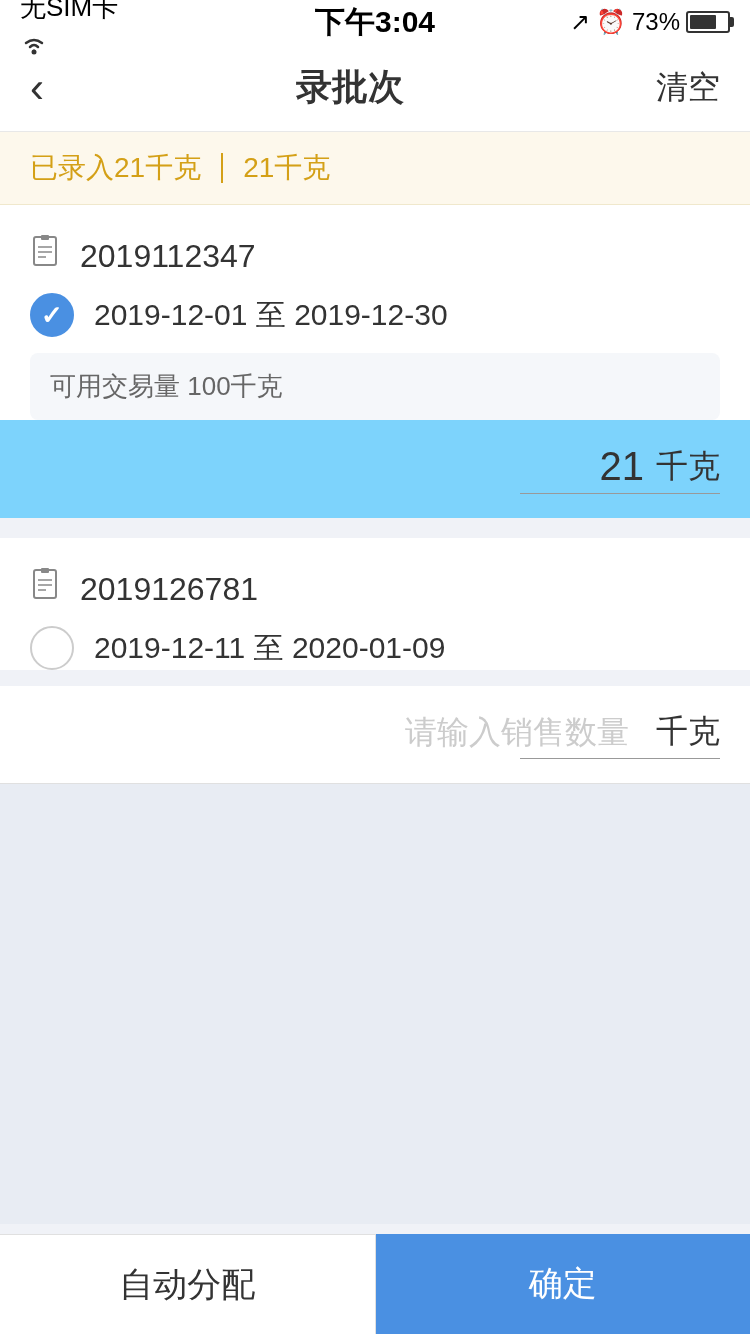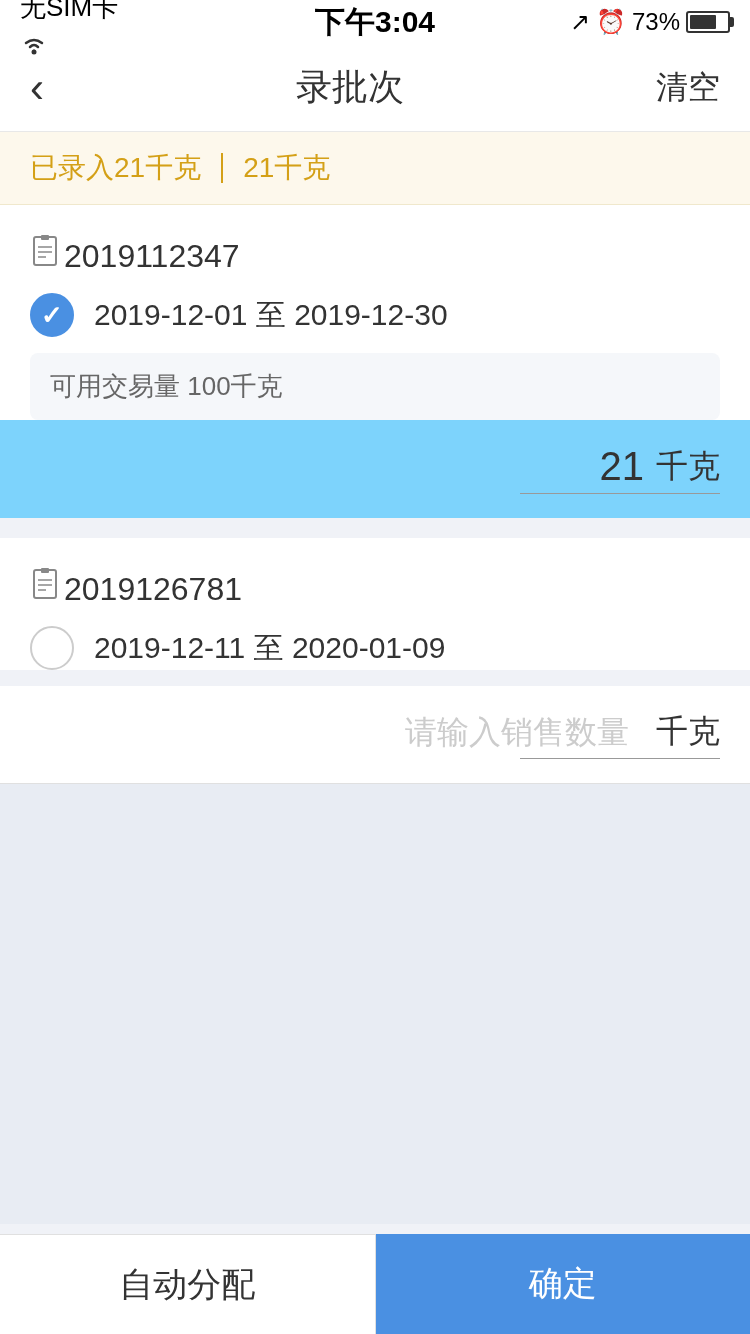--- a/index.html
+++ b/index.html
@@ -82,21 +82,21 @@
       padding: 0 30px;
       border-bottom: 1px solid #e8e8e8;
     }
     .nav-back {
       font-size: 36px;
       color: #333;
       cursor: pointer;
     }
     .nav-title {
       font-size: 36px;
-      font-weight: 400;
+      font-weight: 700;
       color: #333;
     }
     .nav-clear {
       font-size: 32px;
       color: #333;
       cursor: pointer;
     }
 
     
     .info-banner {
@@ -120,20 +120,21 @@
     
     .batch-card {
       background: #fff;
       margin-bottom: 0;
       padding: 30px 30px 0 30px;
     }
 
     .batch-header {
       display: flex;
       align-items: center;
+      gap: 16px;
       margin-bottom: 16px;
     }
     .batch-id {
       font-size: 32px;
       color: #333;
       font-weight: 500;
     }
     .batch-icon {
       font-size: 32px;
       color: #666;

